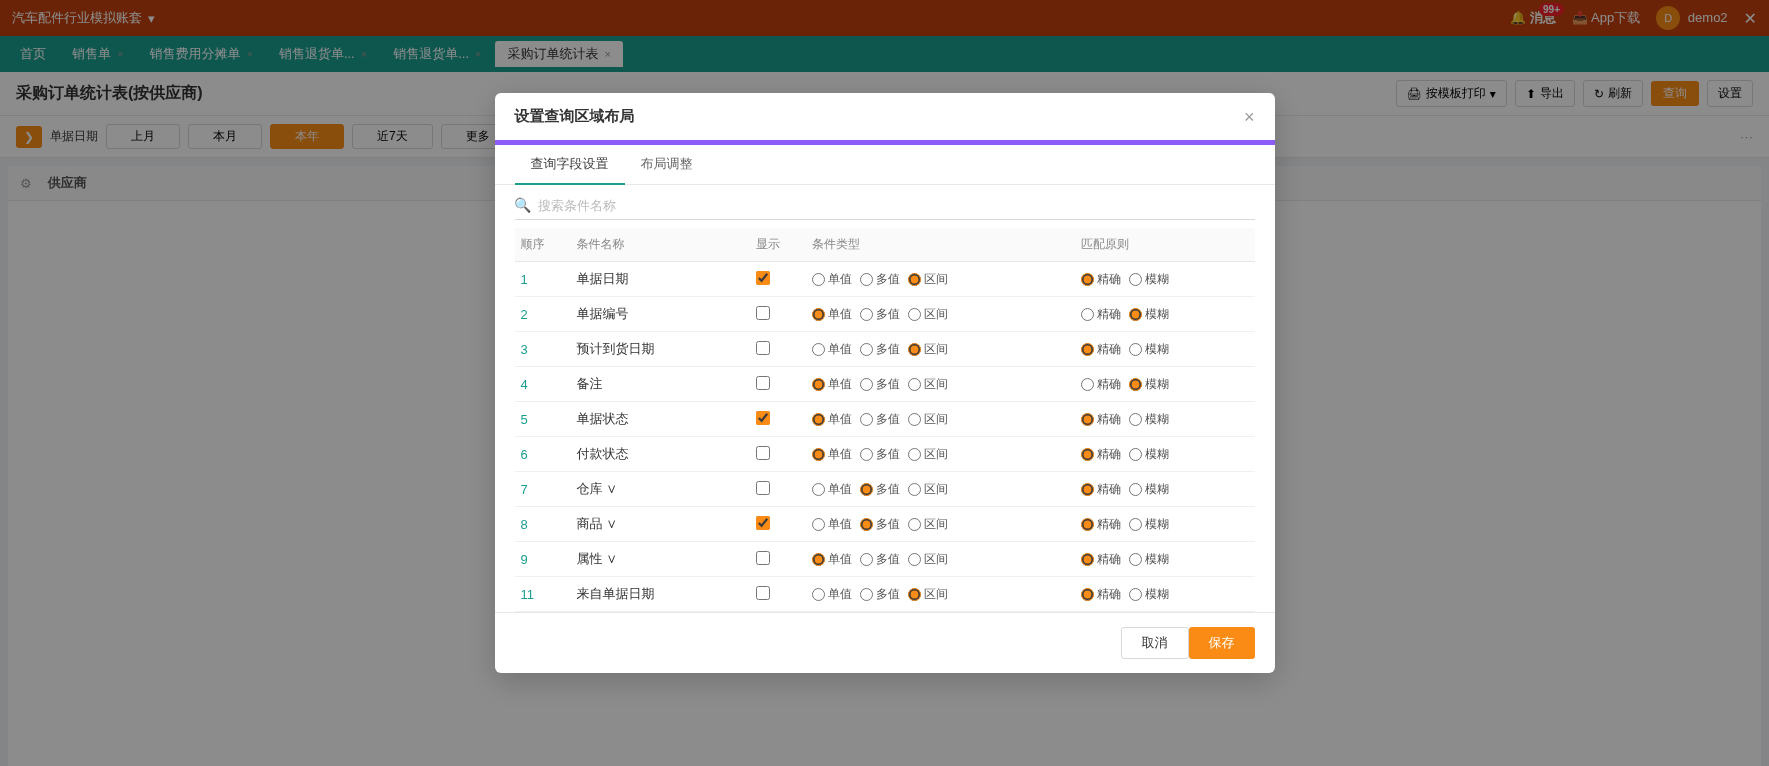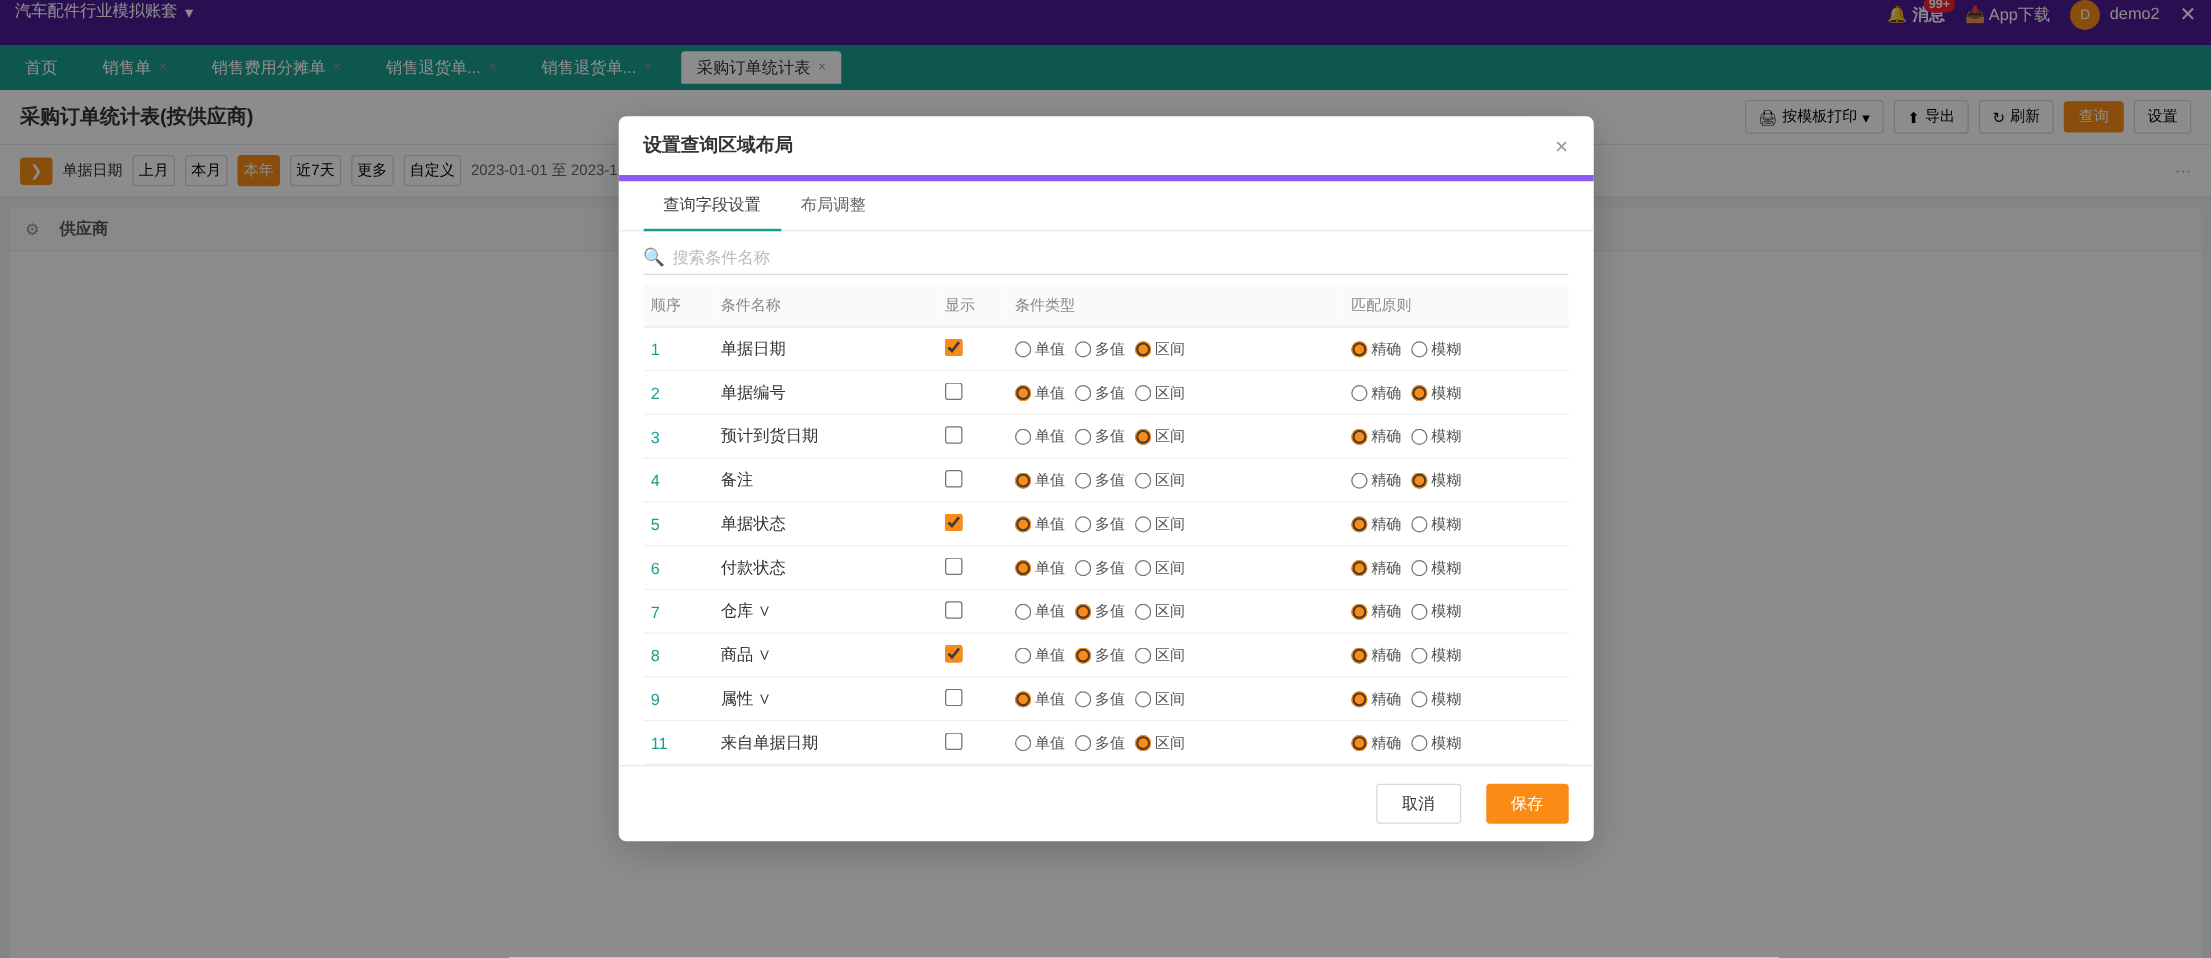--- a/index.html
+++ b/index.html
@@ -1,40 +1,40 @@
 <!DOCTYPE html>
 <html><head>
   <meta charset="utf-8">
   <style>
     * { box-sizing: border-box; margin: 0; padding: 0; }
     body { font-family: "Microsoft YaHei", Arial, sans-serif; font-size: 13px; background: #f0f2f5; overflow: hidden; }
 
     
     .top-bar {
       height: 36px;
-      background: #4c1d95;
-      display: flex;
-      align-items: flex-start;
+      background: #c2410c;
+      display: flex;
+      align-items: center;
       justify-content: space-between;
       padding: 0 12px;
       color: #fff;
     }
     .top-bar-left { display: flex; align-items: center; gap: 6px; font-size: 13px; }
     .top-bar-right { display: flex; align-items: center; gap: 16px; font-size: 13px; }
     .top-bar-right .badge-btn { position: relative; cursor: pointer; font-weight: bold; }
     .top-bar-right .badge { background: #f5222d; color: #fff; border-radius: 8px; font-size: 10px; padding: 1px 4px; position: absolute; top: -6px; right: -8px; }
 
     
     .tab-bar {
       height: 36px;
       background: #1a9e8f;
       display: flex;
       align-items: center;
       padding: 0 8px;
-      gap: 12px;
+      gap: 2px;
     }
     .tab-item {
       padding: 4px 12px;
       border-radius: 3px 3px 0 0;
       cursor: pointer;
       color: #fff;
       font-size: 13px;
       display: flex;
       align-items: center;
       gap: 4px;
@@ -61,21 +61,21 @@
     .filter-bar {
       background: #fff;
       padding: 8px 16px;
       display: flex;
       align-items: center;
       gap: 8px;
       border-bottom: 1px solid #e8e8e8;
     }
     .filter-toggle { background: #fa8c16; color: #fff; border: none; border-radius: 3px; padding: 4px 8px; cursor: pointer; font-size: 12px; }
     .date-label { font-size: 12px; color: #333; }
-    .date-btn { padding: 3px 4px; border-radius: 3px; border: 1px solid #d9d9d9; background: #fff; cursor: pointer; font-size: 12px; }
+    .date-btn { padding: 3px 24px; border-radius: 3px; border: 1px solid #d9d9d9; background: #fff; cursor: pointer; font-size: 12px; }
     .date-btn.active { background: #fa8c16; color: #fff; border-color: #fa8c16; }
     .date-range { font-size: 12px; color: #666; }
 
     
     .main-content {
       background: #fff;
       margin: 8px;
       border-radius: 4px;
       overflow: auto;
       height: calc(100vh - 130px);
@@ -185,21 +185,21 @@
     .radio-group { display: flex; align-items: center; gap: 8px; }
     .radio-label { display: flex; align-items: center; gap: 3px; font-size: 12px; color: #555; cursor: pointer; white-space: nowrap; }
     .radio-label input[type=radio] { accent-color: #fa8c16; cursor: pointer; }
 
     
     .dialog-footer {
       padding: 14px 20px;
       border-top: 1px solid #e8e8e8;
       display: flex;
       justify-content: flex-end;
-      gap: 20px;
+      gap: 0;
     }
     .btn-cancel { padding: 6px 20px; border: 1px solid #d9d9d9; background: #fff; border-radius: 3px; cursor: pointer; font-size: 13px; color: #333; }
     .btn-save { padding: 6px 20px; background: #fa8c16; border: none; border-radius: 3px; cursor: pointer; font-size: 13px; color: #fff; }
 
     
     .dialog-table::-webkit-scrollbar { width: 6px; }
     .dialog-table::-webkit-scrollbar-track { background: #f5f5f5; }
     .dialog-table::-webkit-scrollbar-thumb { background: #ccc; border-radius: 3px; }
   </style>
 </head>

